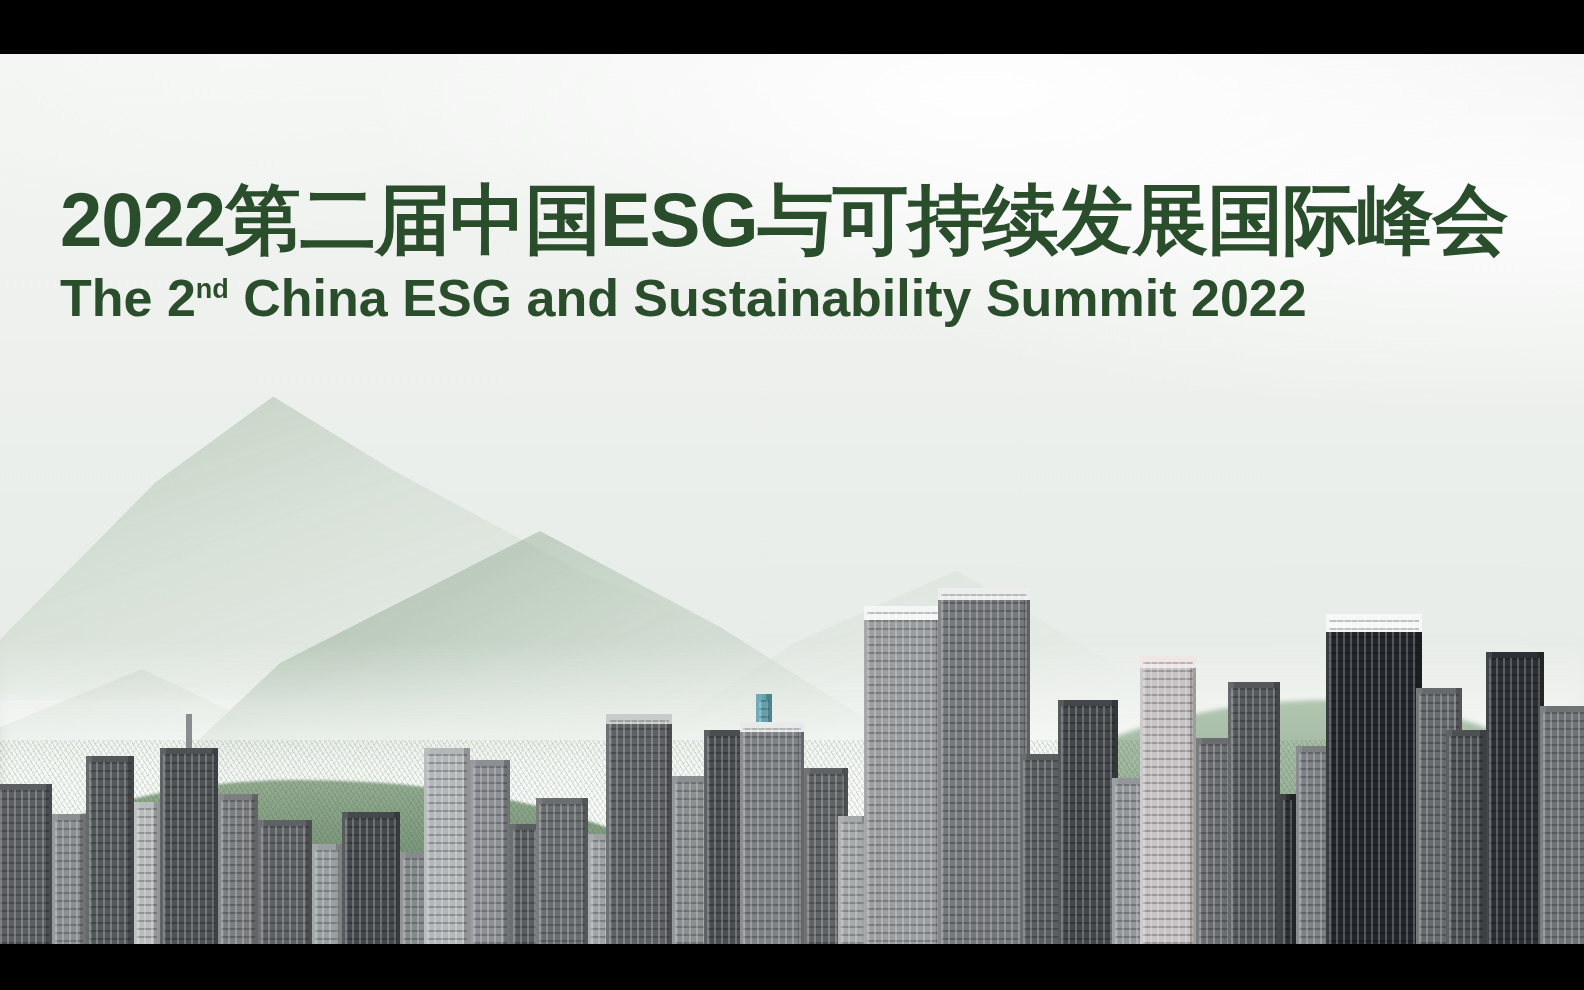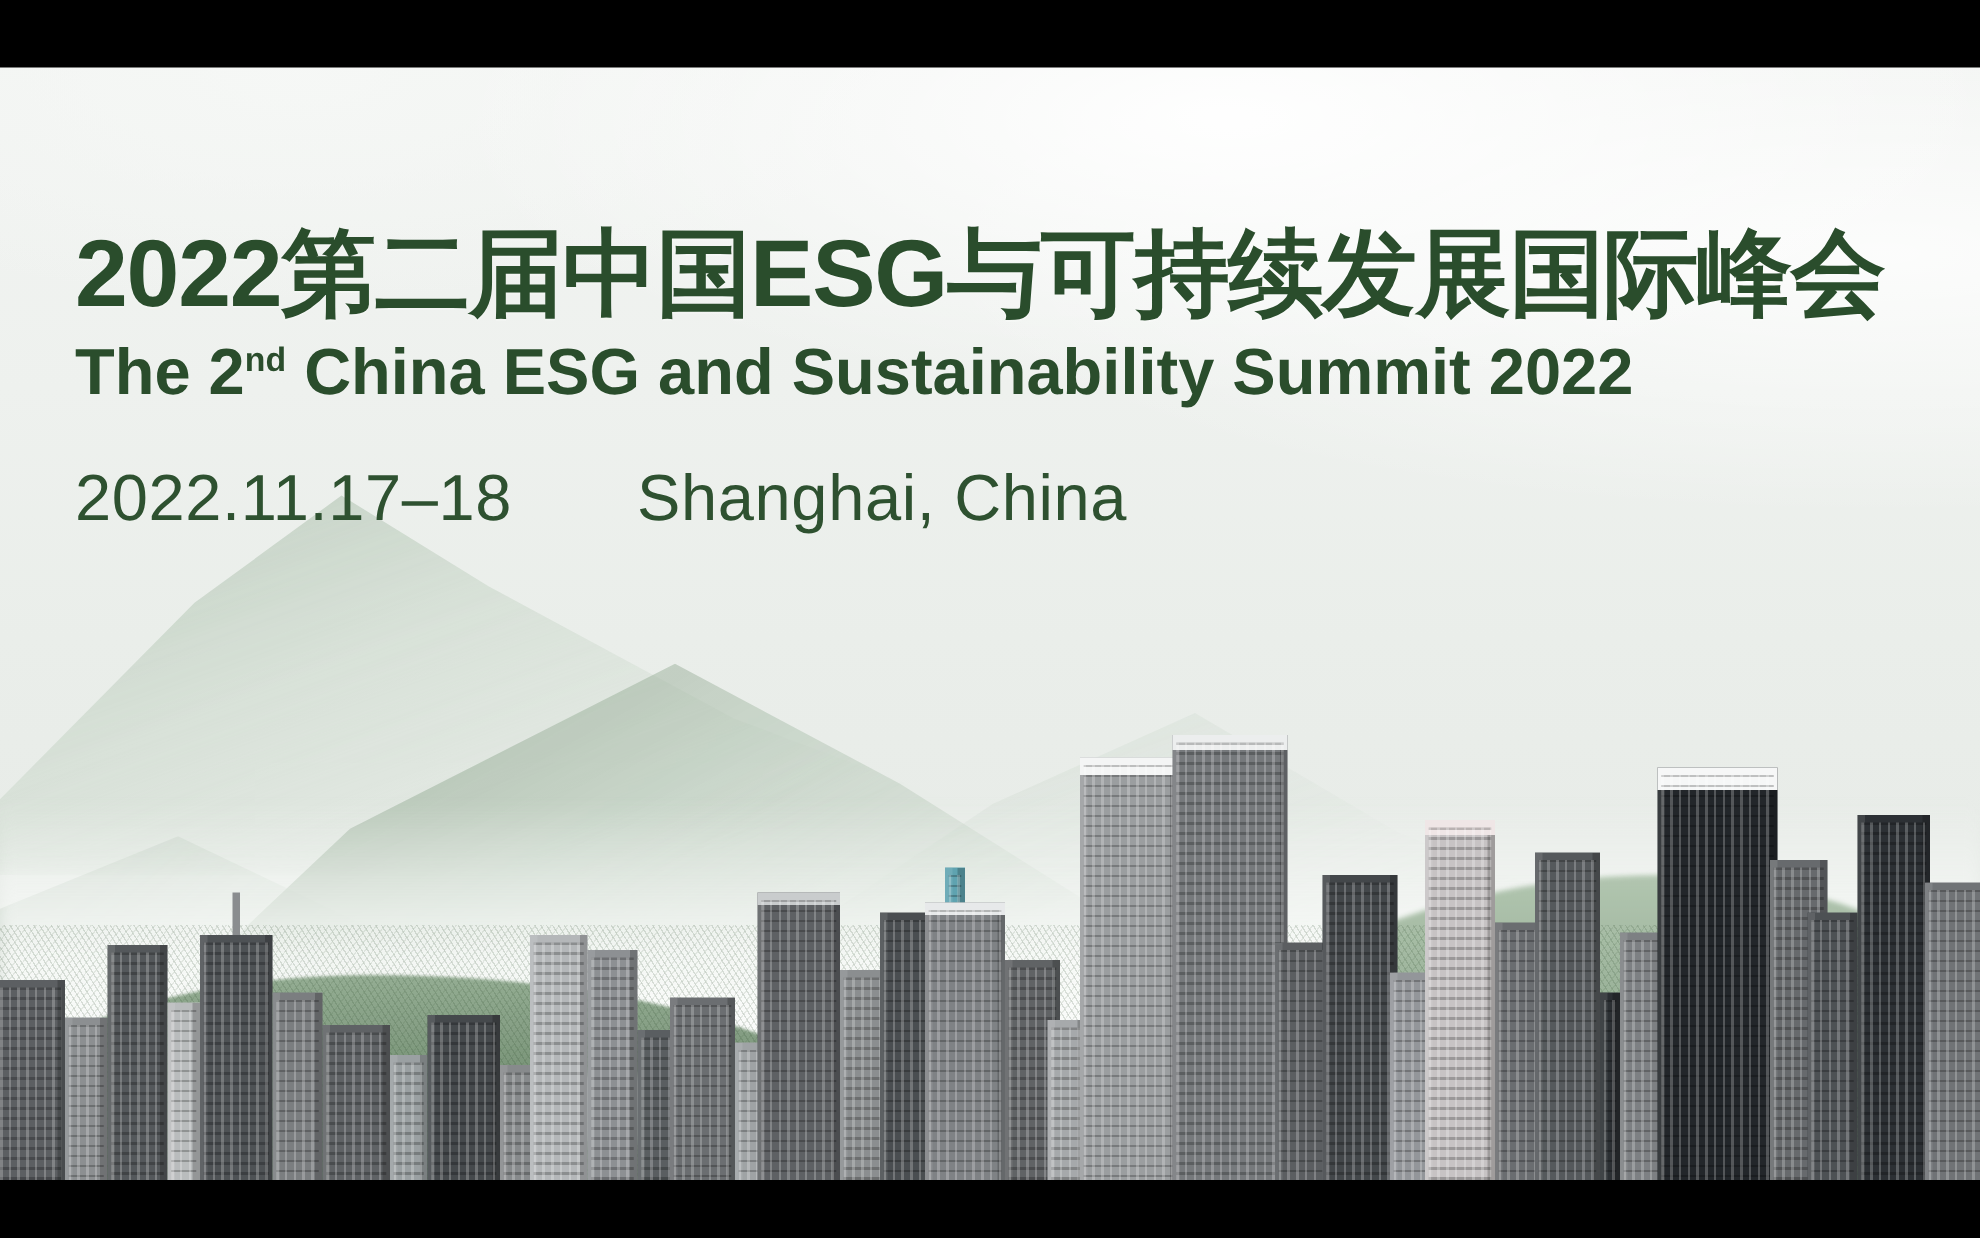--- a/index.html
+++ b/index.html
@@ -285,22 +285,18 @@
       <div class="bldg" style="left:1446px; width:40px;  height:214px; background:#4d5154;"></div>
       <div class="bldg" style="left:1486px; width:58px;  height:292px; background:#2c3034;"></div>
       <div class="bldg" style="left:1540px; width:54px;  height:238px; background:#707376;"></div>
     </div>
 
     <div class="text-block">
       <div class="title-cn">2022第二届中国ESG与可持续发展国际峰会</div>
 
       <div class="title-en"><span>The 2</span><sup>nd</sup><span> China ESG and Sustainability Summit 2022</span></div>
 
-      <div class="meta-row">
-        <span class="meta-date">2022.11.17–18</span>
-        <span class="meta-loc">Shanghai, China</span>
-      </div>
     </div>
 
   </div>
 
   <div class="bar-bottom"></div>
 </div>
 
 </body></html>

